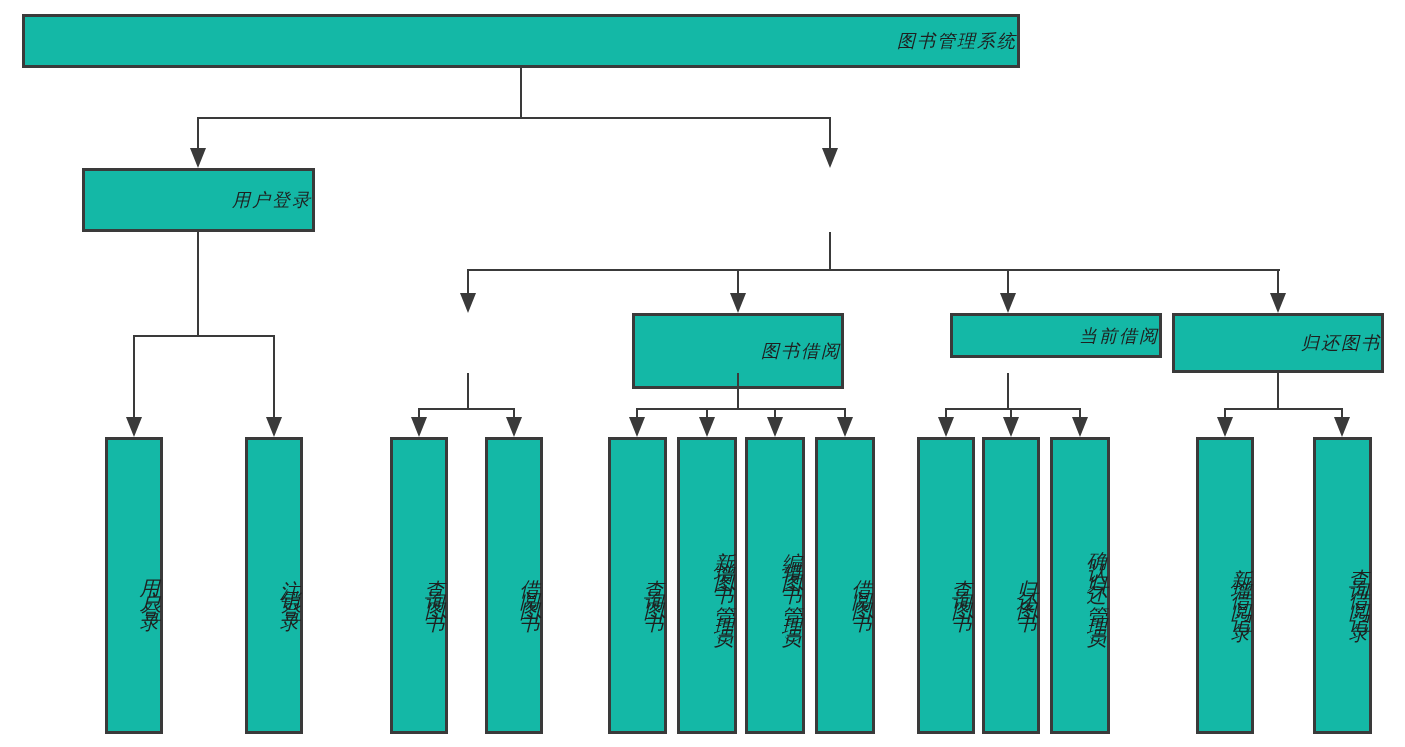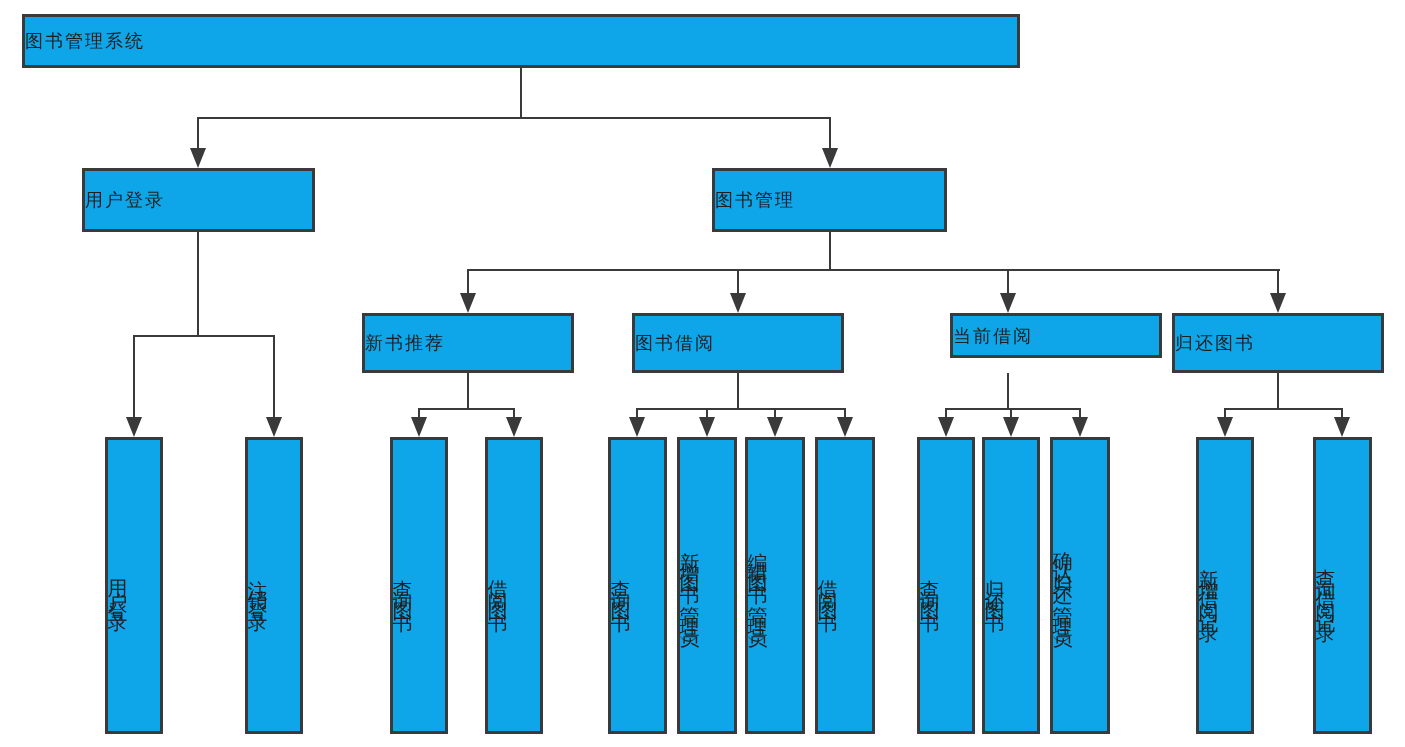--- a/index.html
+++ b/index.html
@@ -1,22 +1,22 @@
 <!DOCTYPE html>
 <html><head>
 <meta charset="utf-8">
 <style>
   html,body{margin:0;padding:0;background:#ffffff;}
   #canvas{
     position:relative;width:1405px;height:747px;background:#ffffff;overflow:hidden;
     font-family:"Liberation Sans","DejaVu Sans",sans-serif;
   }
   .box{
-    position:absolute;box-sizing:border-box;background:#0ea5e9;
-    border:3px solid #3a3a3a;display:flex;align-items:center;justify-content:flex-start;
+    position:absolute;box-sizing:border-box;background:#14b8a6;
+    border:3px solid #3a3a3a;display:flex;align-items:center;justify-content:flex-end;font-style:italic;
   }
   .hlabel{font-size:18px;color:#1f1f1f;letter-spacing:2px;white-space:nowrap;}
   .vtext{
     writing-mode:vertical-rl;text-orientation:mixed;
     font-size:20px;color:#1f1f1f;letter-spacing:11px;line-height:1;white-space:nowrap;
   }
   .hline{position:absolute;height:2px;background:#3a3a3a;}
   .vline{position:absolute;width:2px;background:#3a3a3a;}
   .arrow{
     position:absolute;width:0;height:0;
@@ -40,46 +40,40 @@
   <div class="vline" style="left:520px;top:68px;height:50px;"></div>
   <div class="hline" style="left:197px;top:117px;width:634px;"></div>
   <div class="vline" style="left:197px;top:117px;height:34px;"></div>
   <div class="arrow" style="left:190px;top:148px;"></div>
   <div class="vline" style="left:829px;top:117px;height:34px;"></div>
   <div class="arrow" style="left:822px;top:148px;"></div>
 
   <div class="box" style="left:82px;top:168px;width:233px;height:64px;">
     <span class="hlabel">用户登录</span>
   </div>
-  <div class="box" style="left:712px;top:168px;width:235px;height:64px;">
-    <span class="hlabel">图书管理</span>
-  </div>
 
   <div class="vline" style="left:197px;top:232px;height:105px;"></div>
   <div class="hline" style="left:133px;top:335px;width:142px;"></div>
   <div class="vline" style="left:133px;top:335px;height:84px;"></div>
   <div class="arrow" style="left:126px;top:417px;"></div>
   <div class="vline" style="left:273px;top:335px;height:84px;"></div>
   <div class="arrow" style="left:266px;top:417px;"></div>
 
   <div class="vline" style="left:829px;top:232px;height:39px;"></div>
   <div class="hline" style="left:467px;top:269px;width:813px;"></div>
   <div class="vline" style="left:467px;top:269px;height:28px;"></div>
   <div class="arrow" style="left:460px;top:293px;"></div>
   <div class="vline" style="left:737px;top:269px;height:28px;"></div>
   <div class="arrow" style="left:730px;top:293px;"></div>
   <div class="vline" style="left:1007px;top:269px;height:28px;"></div>
   <div class="arrow" style="left:1000px;top:293px;"></div>
   <div class="vline" style="left:1277px;top:269px;height:28px;"></div>
   <div class="arrow" style="left:1270px;top:293px;"></div>
 
-  <div class="box" style="left:362px;top:313px;width:212px;height:60px;">
-    <span class="hlabel">新书推荐</span>
-  </div>
-  <div class="box" style="left:632px;top:313px;width:212px;height:60px;">
+  <div class="box" style="left:632px;top:313px;width:212px;height:76px;">
     <span class="hlabel">图书借阅</span>
   </div>
   <div class="box" style="left:950px;top:313px;width:212px;height:45px;">
     <span class="hlabel">当前借阅</span>
   </div>
   <div class="box" style="left:1172px;top:313px;width:212px;height:60px;">
     <span class="hlabel">归还图书</span>
   </div>
 
   <div class="vline" style="left:467px;top:373px;height:37px;"></div>

